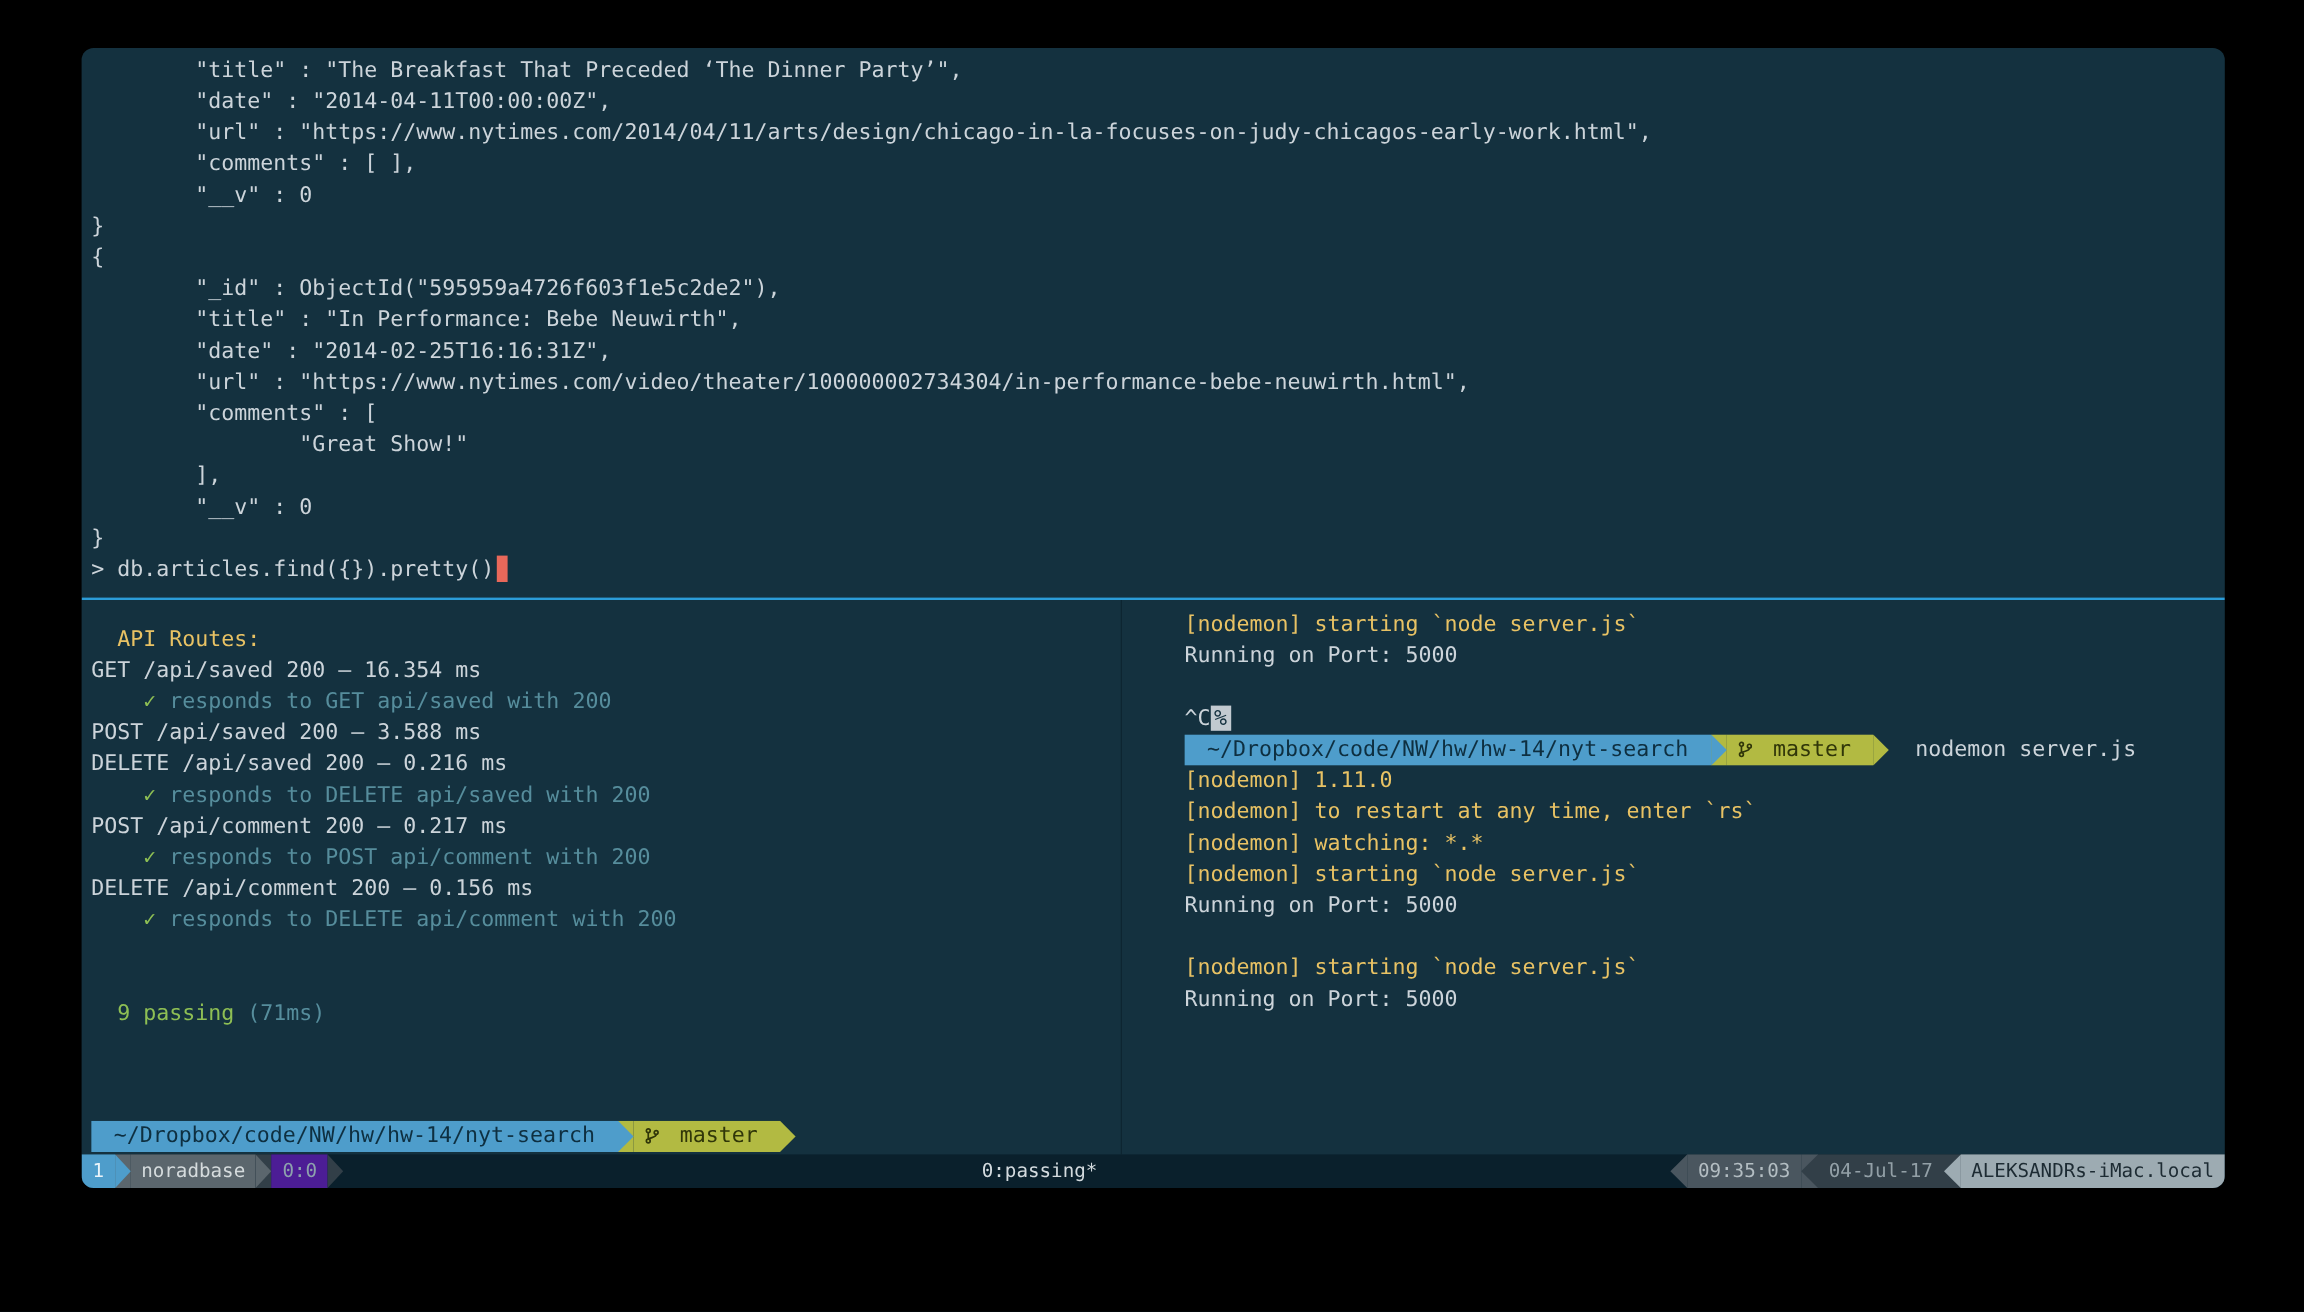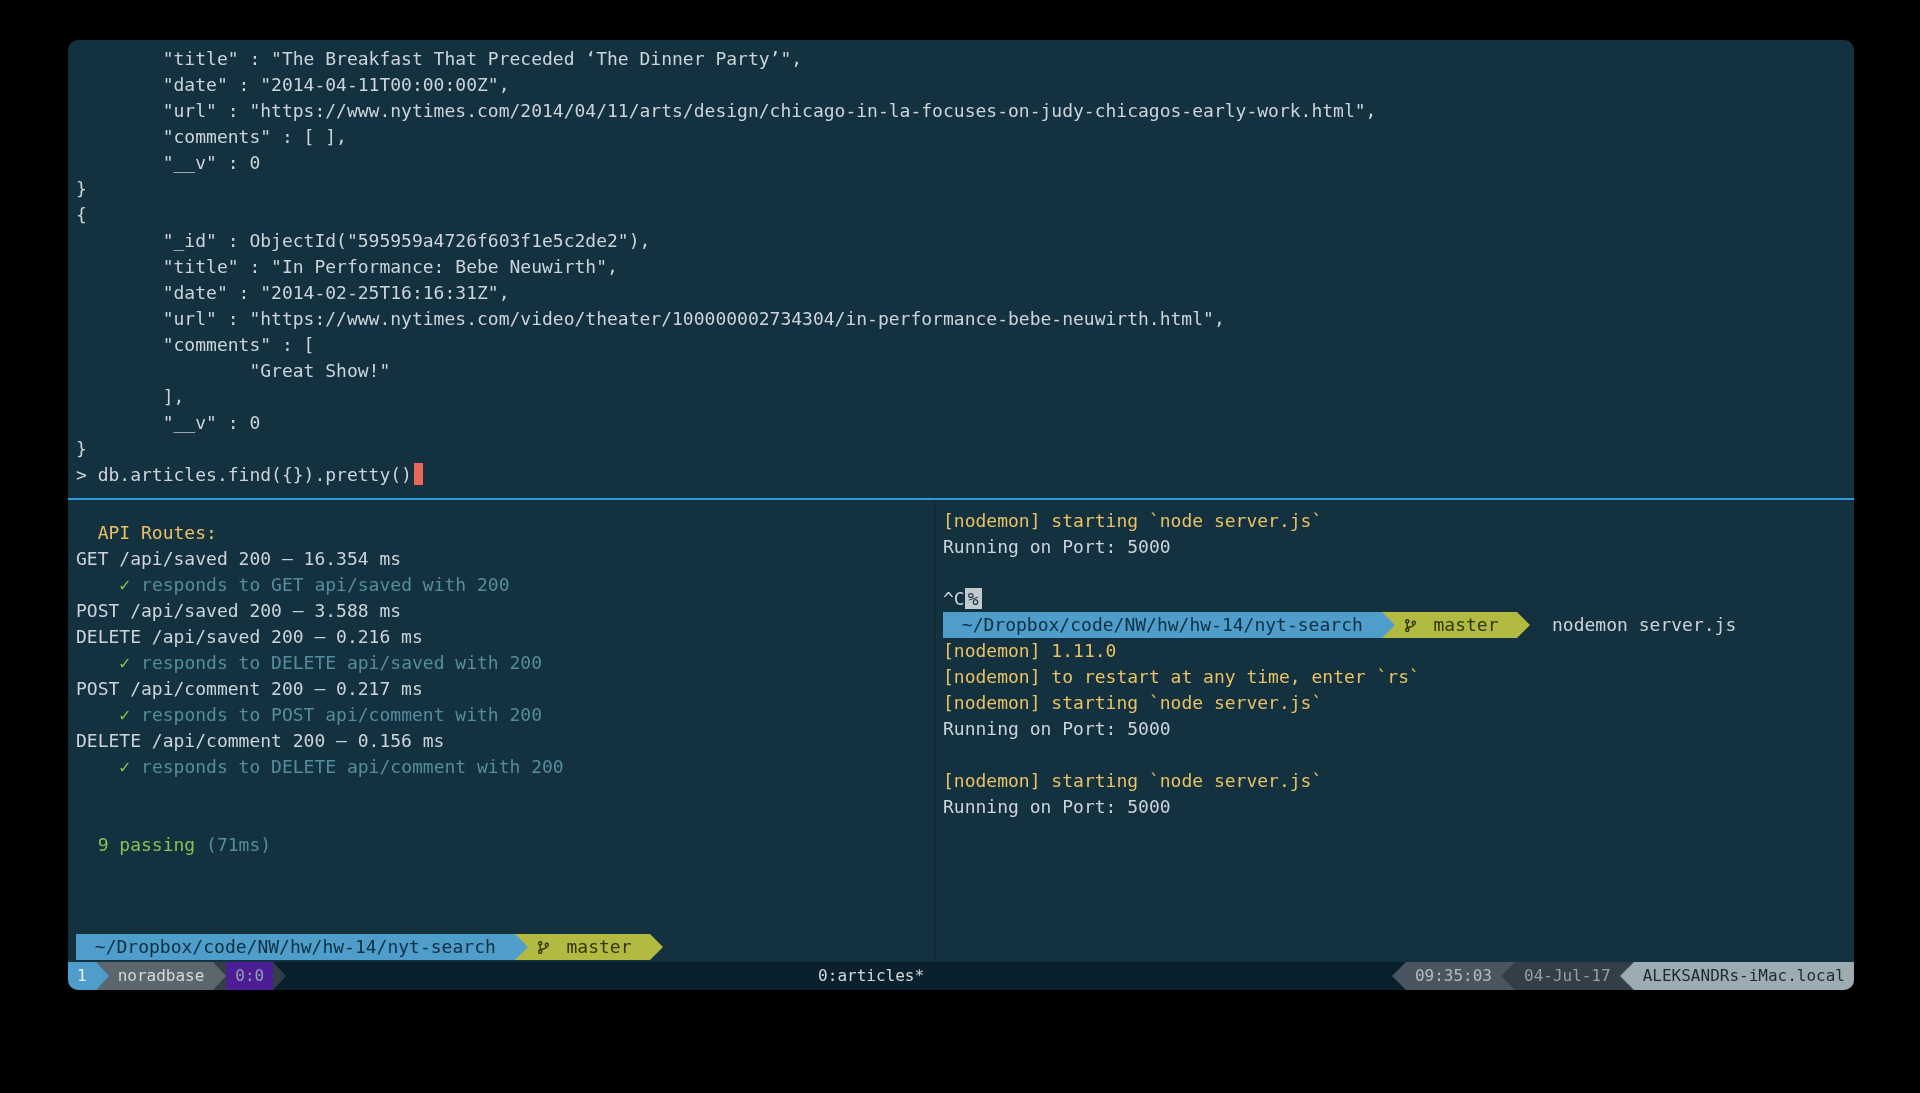--- a/index.html
+++ b/index.html
@@ -40,21 +40,21 @@
     font-size:18px; line-height:26px; color:var(--fg);
   }
   .pane-top{flex:0 0 458px; padding:6px 8px 0; overflow:hidden;}
   .hsplit{flex:0 0 2px; background:var(--split);}
   .bottom{flex:1; display:flex; min-height:0;}
   .pane-left{
     flex:0 0 866px; width:866px; padding:20px 8px 2px; overflow:hidden;
     display:flex; flex-direction:column;
   }
   .vsplit{flex:0 0 1px; background:var(--divider);}
-  .pane-right{flex:1; padding:8px 8px 0; overflow:hidden;}
+  .pane-right{flex:1; padding:8px 8px 0; overflow:hidden;margin-left:44px;}
 
   .tline{height:26px; white-space:pre; overflow:hidden;}
   .pl{display:inline-block; height:26px; line-height:26px; padding:0 8px; vertical-align:top;}
   .arr{width:0; display:inline-block; vertical-align:top;
        border-top:13px solid transparent; border-bottom:13px solid transparent; border-left:13px solid transparent;}
   .arr-l{width:0; display:inline-block; vertical-align:top;
        border-top:14px solid transparent; border-bottom:14px solid transparent; border-right:14px solid transparent;}
   .cursor{display:inline-block; width:9px; height:22px; background:var(--cursor); vertical-align:text-bottom; margin-left:2px;}
   .inv{background:var(--inv-bg); color:var(--bg); padding:0 3px;}
   .branch-icon{vertical-align:-2px; margin-right:5px;}
@@ -126,37 +126,38 @@
           <div class="tline">&nbsp;</div>
           <div class="tline"><span style="color: rgb(204, 212, 218);">^C</span><span class="inv">%</span></div>
           <div class="tline"><span class="pl" style="background: rgb(78, 157, 203); color: rgb(14, 47, 64);"> ~/Dropbox/code/NW/hw/hw-14/nyt-search </span><span class="arr" style="border-left-color: rgb(78, 157, 203); background: rgb(178, 186, 66);"></span><span class="pl" style="background: rgb(178, 186, 66); color: rgb(48, 54, 9);"><svg width="15" height="15" viewBox="0 0 16 16" class="branch-icon">
                 <path d="M4.5 5.2 L4.5 10.8 M11.5 6.9 C11.5 9.5 7.5 9.2 4.5 10.8" stroke="currentColor" fill="none" stroke-width="1.5"></path>
                 <circle cx="4.5" cy="3.5" r="1.7" stroke="currentColor" fill="none" stroke-width="1.5"></circle>
                 <circle cx="4.5" cy="12.6" r="1.7" stroke="currentColor" fill="none" stroke-width="1.5"></circle>
                 <circle cx="11.5" cy="5.1" r="1.7" stroke="currentColor" fill="none" stroke-width="1.5"></circle>
               </svg> master </span><span class="arr" style="border-left-color: rgb(178, 186, 66);"></span><span style="color: rgb(204, 212, 218);">  nodemon server.js</span></div>
           <div class="tline"><span style="color: rgb(232, 194, 100);">[nodemon] 1.11.0</span></div>
           <div class="tline"><span style="color: rgb(232, 194, 100);">[nodemon] to restart at any time, enter `rs`</span></div>
+          <div class="tline"><span style="color: rgb(232, 194, 100);">[nodemon] watching: *.*</span></div>
           <div class="tline"><span style="color: rgb(232, 194, 100);">[nodemon] starting `node server.js`</span></div>
           <div class="tline"><span style="color: rgb(204, 212, 218);">Running on Port: 5000</span></div>
           <div class="tline">&nbsp;</div>
           <div class="tline"><span style="color: rgb(232, 194, 100);">[nodemon] starting `node server.js`</span></div>
           <div class="tline"><span style="color: rgb(204, 212, 218);">Running on Port: 5000</span></div>
         </div>
     </div>
     <div class="statusbar">
       <div class="sb-left" id="sb-left">
           <span class="pl" style="background: rgb(78, 157, 203); color: rgb(234, 244, 250);"> 1 </span>
           <span class="arr" style="border-left-color: rgb(78, 157, 203); background: rgb(91, 102, 109);"></span>
           <span class="pl" style="background: rgb(91, 102, 109); color: rgb(213, 219, 221);"> noradbase </span>
           <span class="arr" style="border-left-color: rgb(91, 102, 109); background: rgb(50, 63, 72);"></span>
           <span class="pl" style="background: #4c1d95; color: rgb(141, 162, 173);"> 0:0 </span>
           <span class="arr" style="border-left-color: rgb(50, 63, 72);"></span>
         </div>
-      <div class="sb-center">0:articles*</div>
+      <div class="sb-center">0:passing*</div>
       <div class="sb-right" id="sb-right">
           <span class="arr-l" style="border-right-color: rgb(74, 86, 95);"></span>
           <span class="pl" style="background: rgb(74, 86, 95); color: rgb(179, 189, 194);"> 09:35:03 </span>
           <span class="arr-l" style="border-right-color: rgb(50, 63, 72); background: rgb(74, 86, 95);"></span>
           <span class="pl" style="background: rgb(50, 63, 72); color: rgb(147, 160, 167);"> 04-Jul-17 </span>
           <span class="arr-l" style="border-right-color: rgb(157, 171, 178); background: rgb(50, 63, 72);"></span>
           <span class="pl" style="background: rgb(157, 171, 178); color: rgb(29, 43, 51);"> ALEKSANDRs-iMac.local </span>
         </div>
     </div>
   </div>

